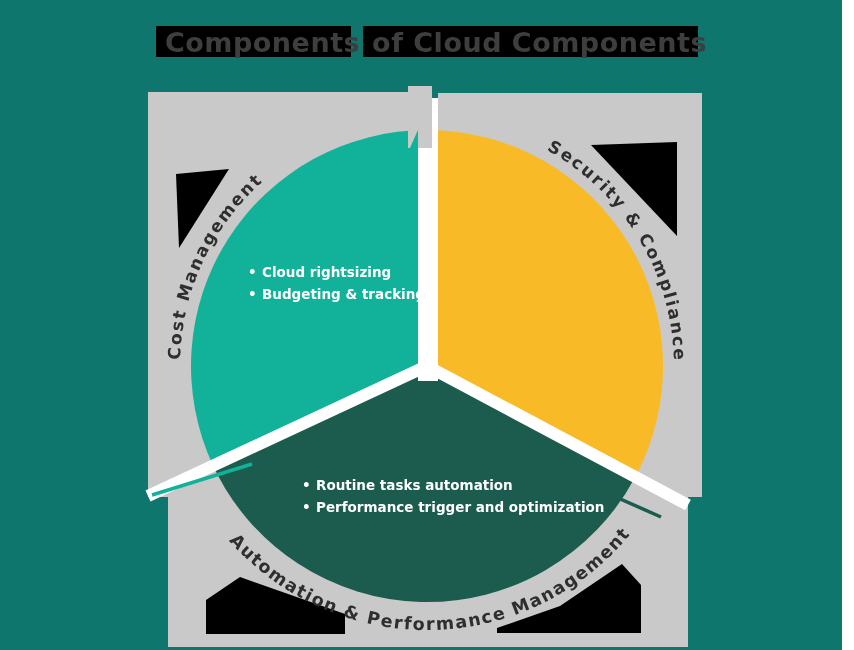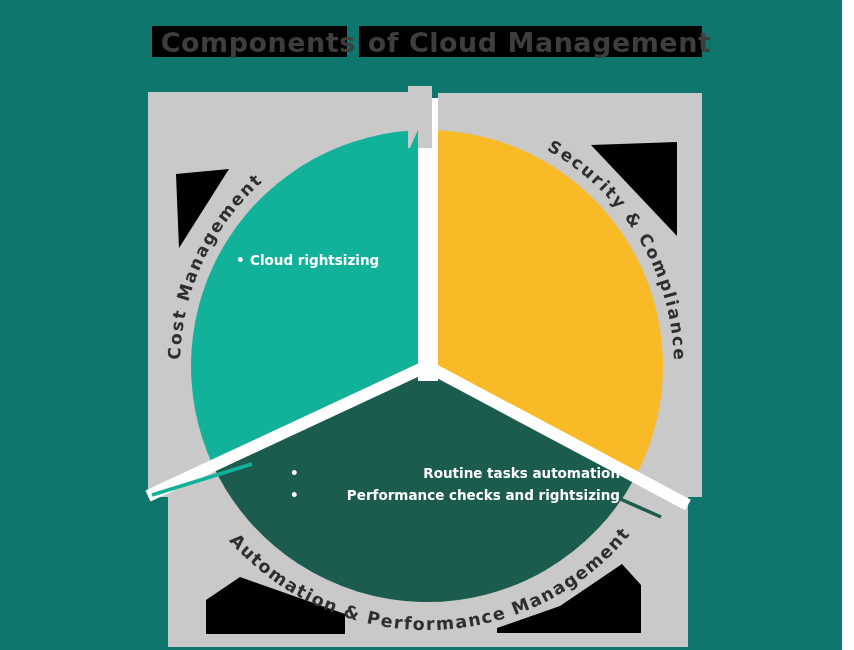--- a/index.html
+++ b/index.html
@@ -23,37 +23,37 @@
   .curved-label{
     font-family:"DejaVu Sans",sans-serif;
     font-size:17px;font-weight:700;fill:#2e2e2e;letter-spacing:2px;
   }
   .curved-label-bottom{
     font-family:"DejaVu Sans",sans-serif;
     font-size:17.5px;font-weight:700;fill:#2e2e2e;letter-spacing:1.5px;
   }
   
   .bullets{
-    position:absolute;margin:0;padding:0;list-style:none;
+    position:absolute;margin:12px;padding:0;list-style:none;
     color:#ffffff;font-size:13.5px;font-weight:700;line-height:17px;
   }
   .bullets li{position:relative;padding-left:14px;margin-bottom:5px;}
   .bullets li::before{content:"\2022";position:absolute;left:0;top:0;}
   .bullets-cost{left:236px;top:252px;width:178px;}
   .bullets-security{left:444px;top:252px;width:214px;}
-  .bullets-automation{left:290px;top:465px;width:330px;text-align:right;}
+  .bullets-automation{left:290px;top:465px;width:330px;}
 </style>
 </head>
 <body>
 
 <div id="stage">
 
   <div class="title-row">
     <span class="hl"><span class="hl-text">Components</span></span>
-    <span class="hl"><span class="hl-text">of Cloud Management</span></span>
+    <span class="hl"><span class="hl-text">of Cloud Components</span></span>
   </div>
 
   <svg id="diagram" width="854" height="650" viewBox="0 0 854 650">
     <defs>
       <path id="arc-cost" d="M 185.4 417.4 A 247 247 0 0 1 311.0 147.9" fill="none"></path>
       <path id="arc-security" d="M 511.5 133.9 A 247 247 0 0 1 671.6 400.4" fill="none"></path>
       <path id="arc-automation" d="M 230.8 542.7 A 264 264 0 0 0 629.2 535.7" fill="none"></path>
     </defs>
 
     <rect x="148" y="92" width="270" height="405" fill="#c9c9c9"></rect>
@@ -85,21 +85,22 @@
     <text class="curved-label">
       <textPath href="#arc-security" startOffset="50%" text-anchor="middle">Security &amp; Compliance</textPath>
     </text>
     <text class="curved-label-bottom">
       <textPath href="#arc-automation" startOffset="50%" text-anchor="middle">Automation &amp; Performance Management</textPath>
     </text>
   </svg>
 
   <ul class="bullets bullets-cost">
     <li>Cloud rightsizing</li>
+    <li>Budgeting &amp; tracking</li>
   </ul>
 
 
   <ul class="bullets bullets-automation">
     <li>Routine tasks automation</li>
-    <li>Performance checks and rightsizing</li>
+    <li>Performance trigger and optimization</li>
   </ul>
 
 </div>
 
 </body></html>

